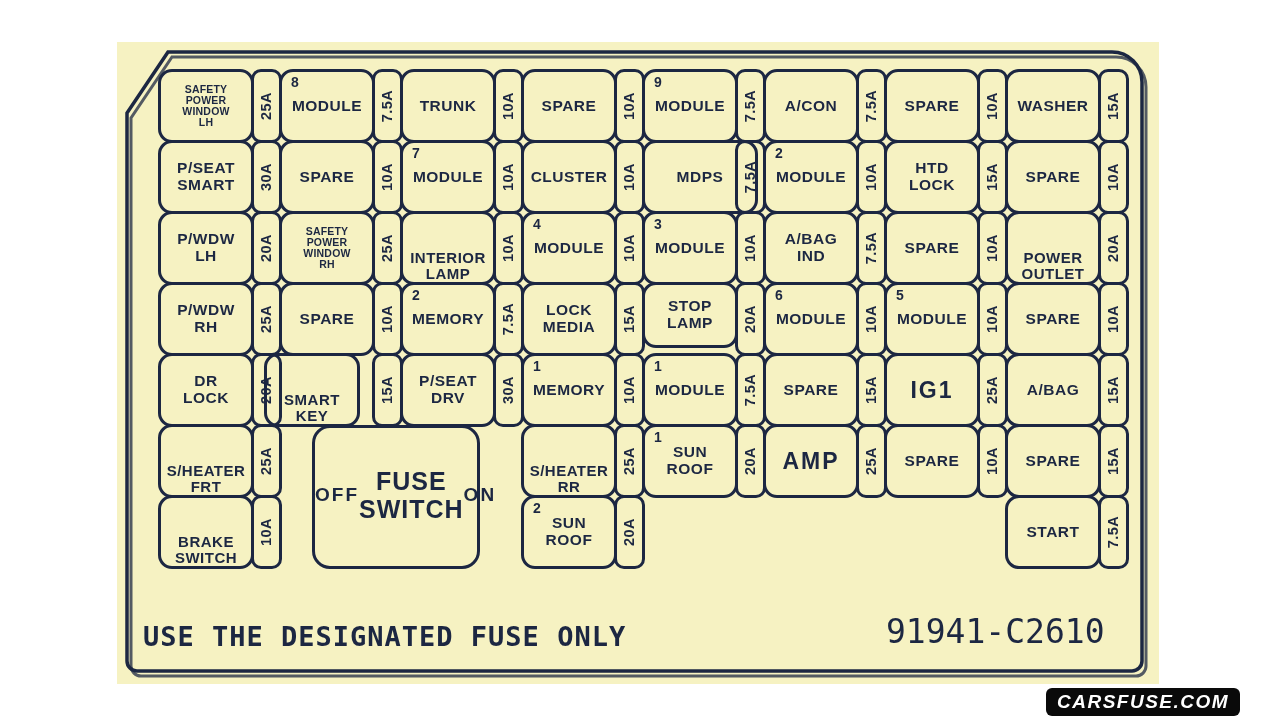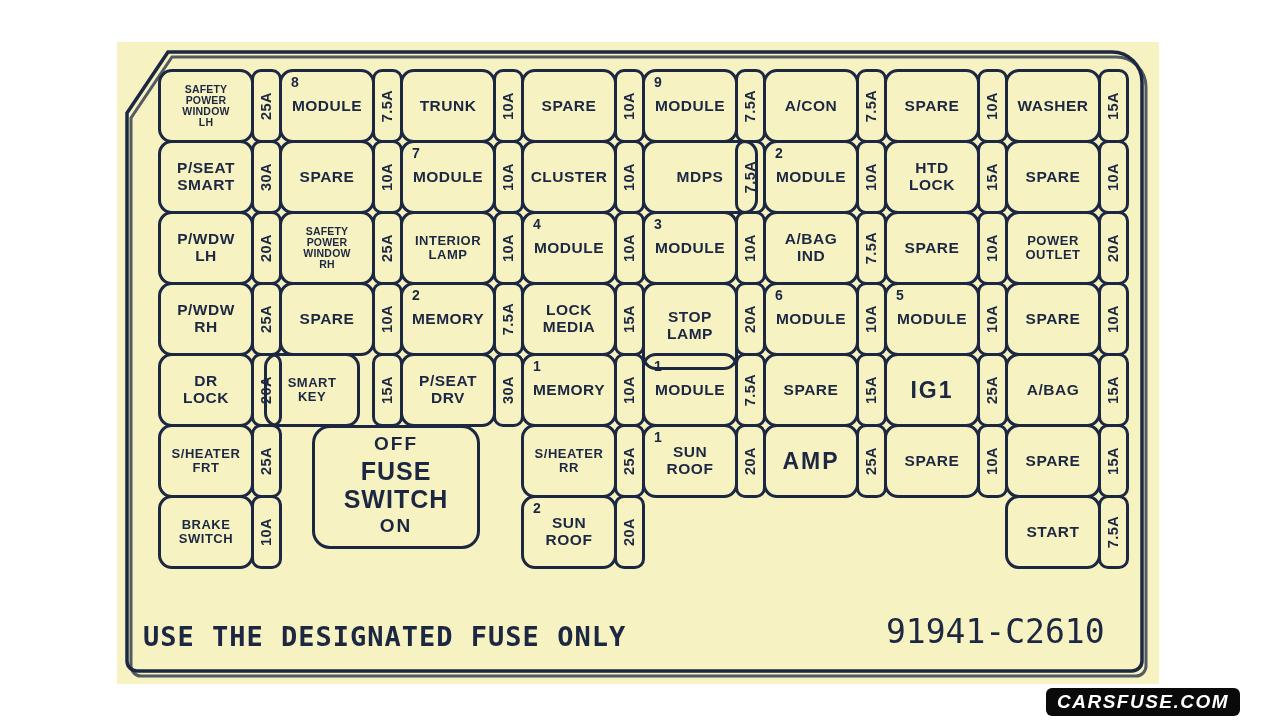--- a/index.html
+++ b/index.html
@@ -22,37 +22,37 @@
     position:absolute;box-sizing:border-box;
     border:3px solid var(--ink);border-radius:14px;
     display:flex;flex-direction:column;align-items:center;justify-content:center;
     color:var(--ink);font-weight:bold;text-align:center;
     font-size:15.5px;line-height:1.08;letter-spacing:0.5px;
   }
   .fuse-label .num{
     position:absolute;top:3px;left:9px;font-size:14px;letter-spacing:0;
   }
   .size-xs{font-size:10.5px;line-height:1.05;letter-spacing:0.2px;}
-  .size-sm{font-size:13px;}
+  .size-sm{font-size:15px;justify-content:flex-end;}
   .size-lg{font-size:23px;letter-spacing:2px;}
 
   .fuse-amp{
     position:absolute;box-sizing:border-box;
     border:3px solid var(--ink);border-radius:10px;
     display:flex;align-items:center;justify-content:center;
   }
   .fuse-amp span{
     transform:rotate(-90deg);white-space:nowrap;
     color:var(--ink);font-weight:bold;font-size:14.5px;letter-spacing:0.5px;
   }
 
   #fuse-switch{
-    position:absolute;left:312px;top:425px;width:168px;height:124px;
+    position:absolute;left:312px;top:425px;width:168px;height:144px;
     box-sizing:border-box;border:3.5px solid var(--ink);border-radius:18px;
-    display:flex;flex-direction:column;align-items:center;justify-content:space-between;
+    display:flex;flex-direction:row;align-items:center;justify-content:space-between;
     padding:5px 0 9px 0;color:var(--ink);font-weight:bold;
   }
   .fs-small{font-size:19px;letter-spacing:2px;}
   .fs-big{font-size:25px;letter-spacing:1px;line-height:1.12;text-align:center;}
 
   #bottom-note{
     position:absolute;left:143px;top:621px;
     font-family:"DejaVu Sans Mono",monospace;font-weight:bold;
     font-size:27px;color:var(--ink);letter-spacing:1px;white-space:nowrap;
   }
@@ -261,21 +261,21 @@
     <div class="fuse-amp" style="left: 493px; top: 282px; width: 31px; height: 74px;">
       <span>7.5A</span>
     </div>
     <div class="fuse-label" style="left: 521px; top: 282px; width: 96px; height: 74px;">
       <div>LOCK</div>
       <div>MEDIA</div>
     </div>
     <div class="fuse-amp" style="left: 614px; top: 282px; width: 31px; height: 74px;">
       <span>15A</span>
     </div>
-    <div class="fuse-label" style="left: 642px; top: 282px; width: 96px; height: 88px;">
+    <div class="fuse-label" style="left: 642px; top: 282px; width: 96px; height: 66px;">
       <div>STOP</div>
       <div>LAMP</div>
     </div>
     <div class="fuse-amp" style="left: 735px; top: 282px; width: 31px; height: 74px;">
       <span>20A</span>
     </div>
     <div class="fuse-label" style="left: 763px; top: 282px; width: 96px; height: 74px;">
       <div class="num">6</div>
       <div>MODULE</div>
     </div>

